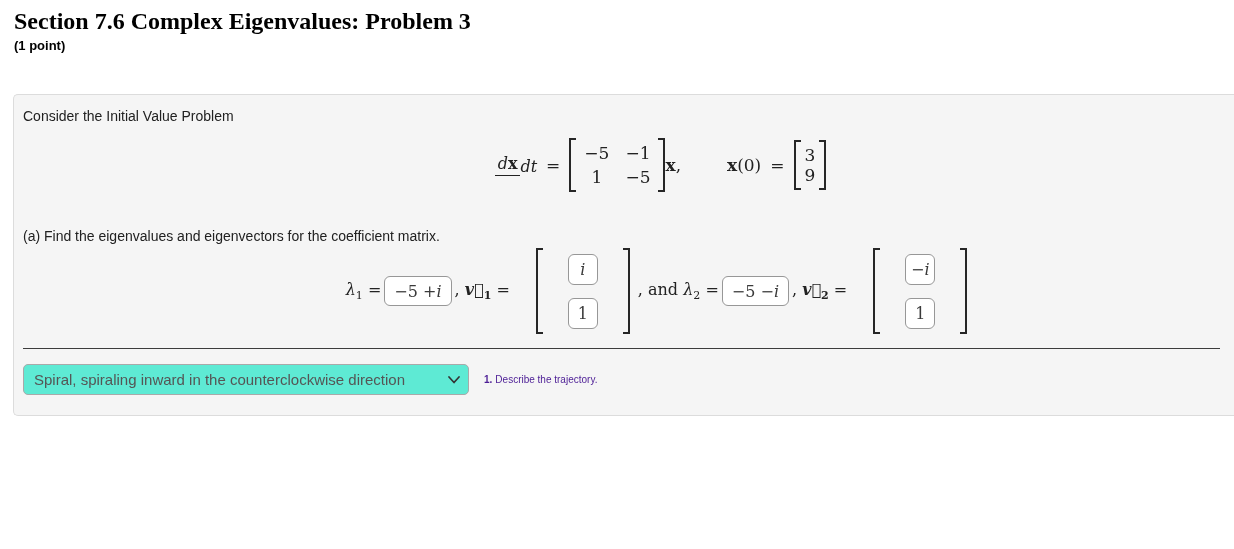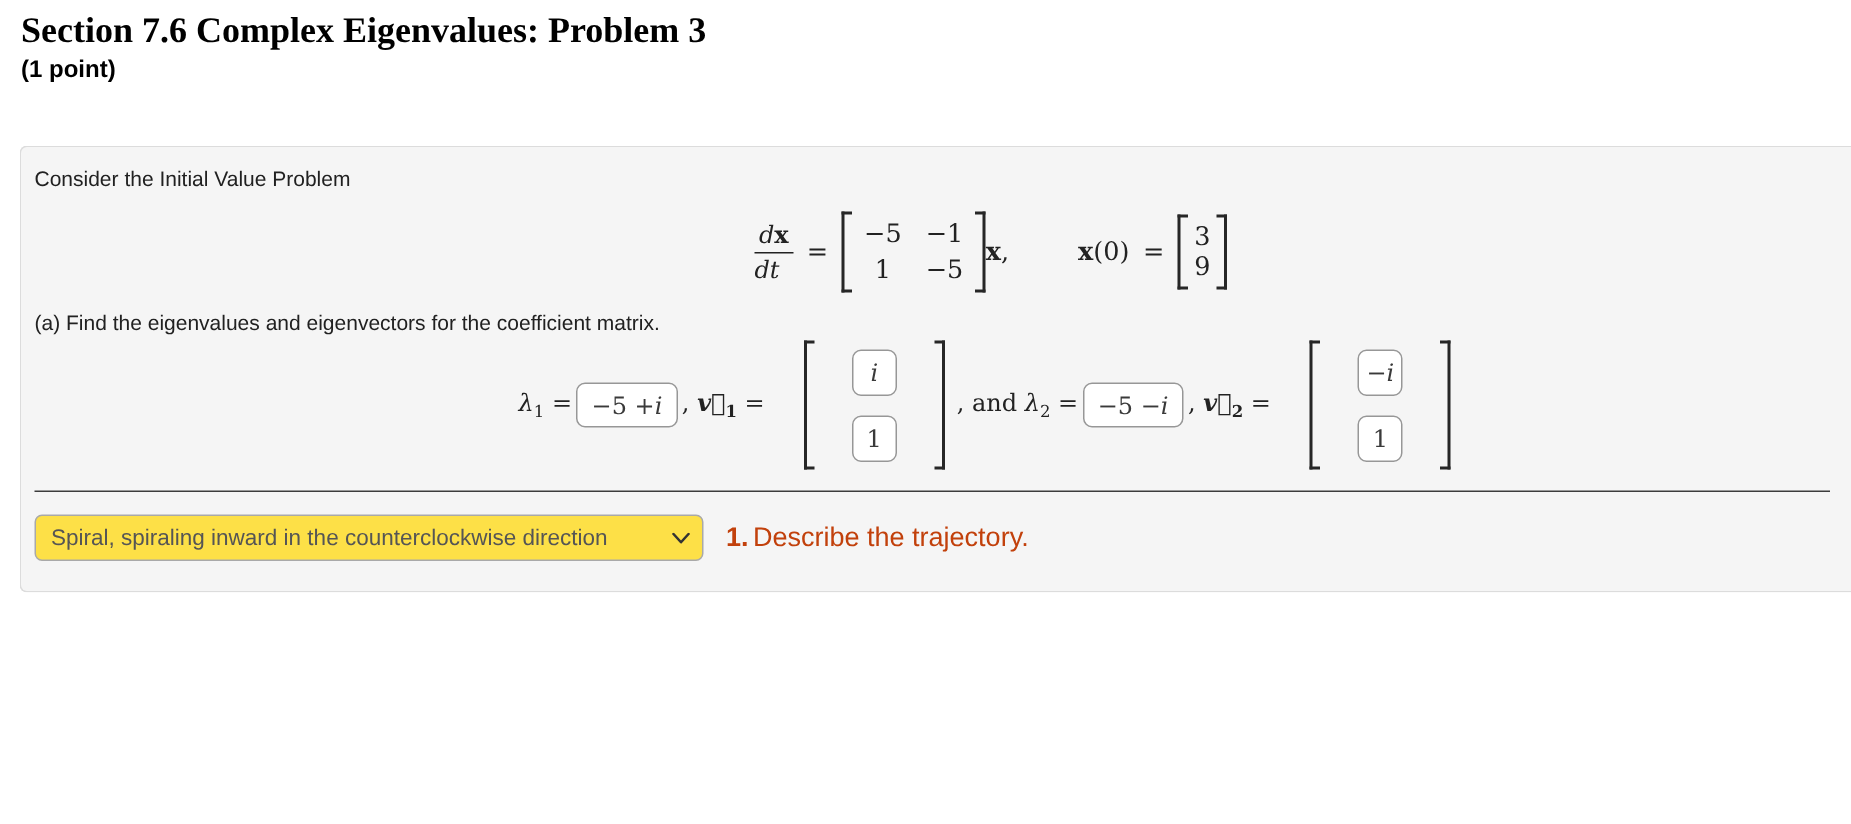--- a/index.html
+++ b/index.html
@@ -15,51 +15,51 @@
   
   .hdr { padding:4px 0 0 14px; }
   .hdr h1 {
     margin:2px 0 0 0;
     font-size:24px;
     line-height:30px;
     font-weight:bold;
     color:#000;
     font-family:Liberation Serif, serif;
   }
-  .pts { font-size:16px; font-weight:bold; margin-top:2px; color:#000; }
+  .pts { font-size:13px; font-weight:bold; margin-top:2px; color:#000; }
 
   
   .panel {
     margin:41px 0 0 13px;
     width:calc(100% - 13px);
     background:#f5f5f5;
     border:1px solid #dcdcdc;
     border-radius:5px 0 0 5px;
     border-right:none;
     padding:13px 14px 20px 9px;
   }
   .txt { font-size:14px; color:#212121; margin:0; }
-  .prompt-a { margin-top:12px; }
+  .prompt-a { margin-top:36px; }
   .prompt-b { margin-top:24px; }
 
   
   .math { font-family:"DejaVu Serif", serif; color:#222; }
   .mi { font-style:italic; }
   .mbf { font-weight:bold; }
   .sb { font-size:11px; }
   .sb-b { font-weight:bold; }
 
   .center-row {
     display:flex; align-items:center; justify-content:center;
     padding-left:78px; 
   }
   .eq-row { margin-top:14px; font-size:17px; }
 
   
-  .frac { display:inline-flex; flex-direction:column; align-items:flex-start; font-size:16px; }
+  .frac { display:inline-flex; align-items:flex-end; font-size:16px; }
   .frac .num { padding:0 3px 2px 3px; border-bottom:1px solid #222; }
   .frac .den { padding-top:1px; }
 
   .rel { margin:0 9px; }
 
   
   .matrix { display:inline-flex; align-items:stretch; }
   .brk { width:7px; border:2px solid #262626; }
   .brk.l { border-right:none; }
   .brk.r { border-left:none; }
@@ -104,28 +104,28 @@
   .instruction { margin-top:19px; }
 
   
   .dd-row { display:flex; align-items:center; margin-top:15px; gap:15px; }
   .sel-wrap { position:relative; display:inline-block; }
   select.traj {
     -webkit-appearance:none; appearance:none;
     width:446px; height:31px;
     font-family:"Liberation Sans", sans-serif;
     font-size:15px; color:#555;
-    background:#fde047; border:1px solid #a9a9a9; border-radius:5px;
+    background:#5eead4; border:1px solid #a9a9a9; border-radius:5px;
     padding:2px 30px 2px 10px;
   }
   .chev {
     position:absolute; right:9px; top:50%; transform:translateY(-50%);
     pointer-events:none; display:flex;
   }
-  .q { font-size:18px; color:#c2410c; }
+  .q { font-size:10px; color:#4c1d95; }
   .q b { margin-right:3px; }
 </style>
 </head>
 <body>
 
 <div class="hdr">
   <h1>Section 7.6 Complex Eigenvalues: Problem 3</h1>
   <div class="pts">(1 point)</div>
 </div>
 

